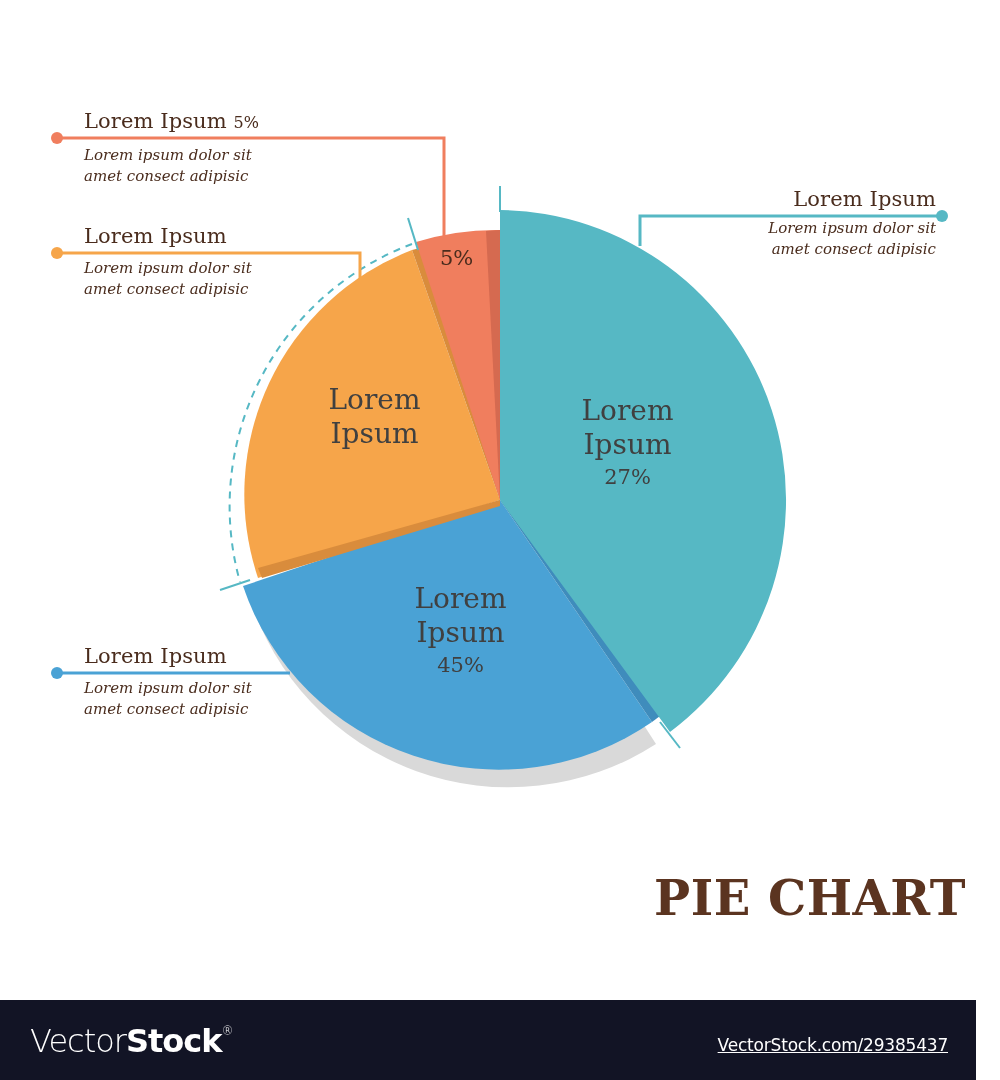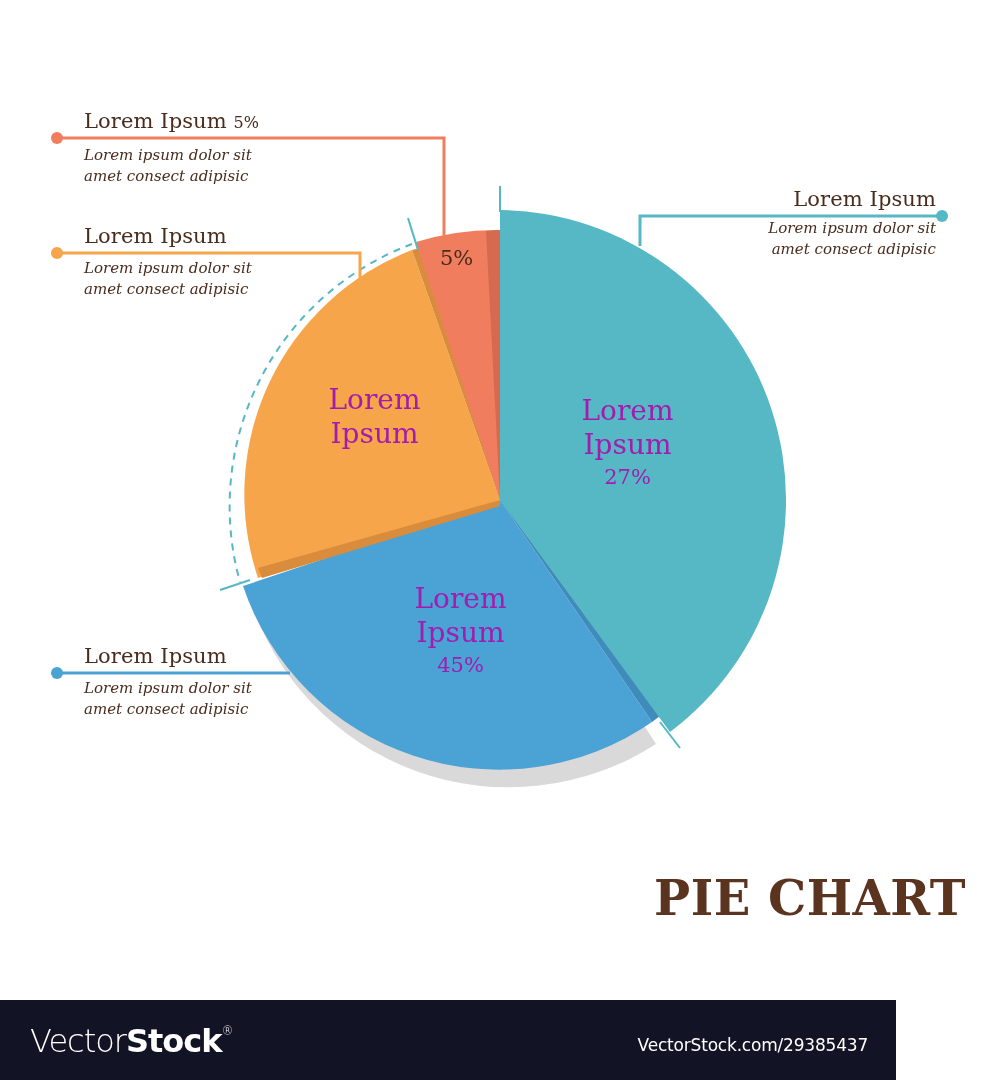--- a/index.html
+++ b/index.html
@@ -5,31 +5,31 @@
     * { margin: 0; padding: 0; box-sizing: border-box; }
     html, body { width: 1000px; height: 1080px; background: #ffffff; overflow: hidden; }
     body { position: relative; font-family: "DejaVu Serif", "Liberation Serif", serif; color: #4a2c1d; }
     .stage { position: absolute; left: 0; top: 0; width: 1000px; height: 1000px; background: #ffffff; }
     svg.chart { position: absolute; left: 0; top: 0; width: 1000px; height: 1000px; }
     .label { position: absolute; margin-left: 14px; }
     .label .title { font-size: 21px; font-weight: normal; line-height: 26px; letter-spacing: 0.1px; white-space: nowrap; }
     .label .title .pct { font-size: 16px; }
     .label .desc { font-size: 15px; line-height: 21px; white-space: nowrap; font-style: italic; }
     .label.right { text-align: right; }
-    .slice-text { position: absolute; text-align: center; font-size: 28px; line-height: 34px; color: #a21caf; }
+    .slice-text { position: absolute; text-align: center; font-size: 28px; line-height: 34px; color: #404040; }
     .slice-text .pct { font-size: 21px; line-height: 30px; display: block; }
     .slice-small { position: absolute; font-size: 21px; color: #4a2c1d; }
     .headline { position: absolute; right: 34px; top: 870px; text-align: right; color: #5b3420; font-family: "DejaVu Serif", "Liberation Serif", serif; }
     .headline .h1 { font-size: 48px; font-weight: bold; line-height: 56px; letter-spacing: 0.5px; text-align: right; }
     .headline .h2 { font-size: 35px; font-weight: bold; line-height: 40px; letter-spacing: 0.5px; }
-    .footer { position: absolute; left: 0; top: 1000px; width: 896px; height: 80px; background: #121425; color: #ffffff; font-family: "DejaVu Sans", "Liberation Sans", sans-serif; }
+    .footer { position: absolute; left: 0; top: 1000px; width: 976px; height: 80px; background: #121425; color: #ffffff; font-family: "DejaVu Sans", "Liberation Sans", sans-serif; }
     .footer .brand { position: absolute; left: 30px; top: 22px; font-size: 32px; letter-spacing: -1px; font-weight: 300; }
     .footer .brand b { font-weight: bold; }
     .footer .brand sup { font-size: 12px; vertical-align: top; position: relative; top: 2px; }
-    .footer .ref { position: absolute; right: 28px; top: 35px; font-size: 17px; letter-spacing: -0.2px; }
+    .footer .ref { position: absolute; right: 28px; top: 35px; font-size: 17px; letter-spacing: -0.2px; text-decoration: underline; }
   </style>
 </head>
 <body>
 
 <div class="stage">
   <svg class="chart" viewBox="0 0 1000 1000">
 
     <path d="M 500 505 L 243 590 A 272 272 0 0 0 650 738 Z" fill="#d9d9d9" transform="translate(6,6)"></path>
 
     <path d="M 500 500 L 652 722 A 270 270 0 0 1 243 586 Z" fill="#4aa2d5"></path>

